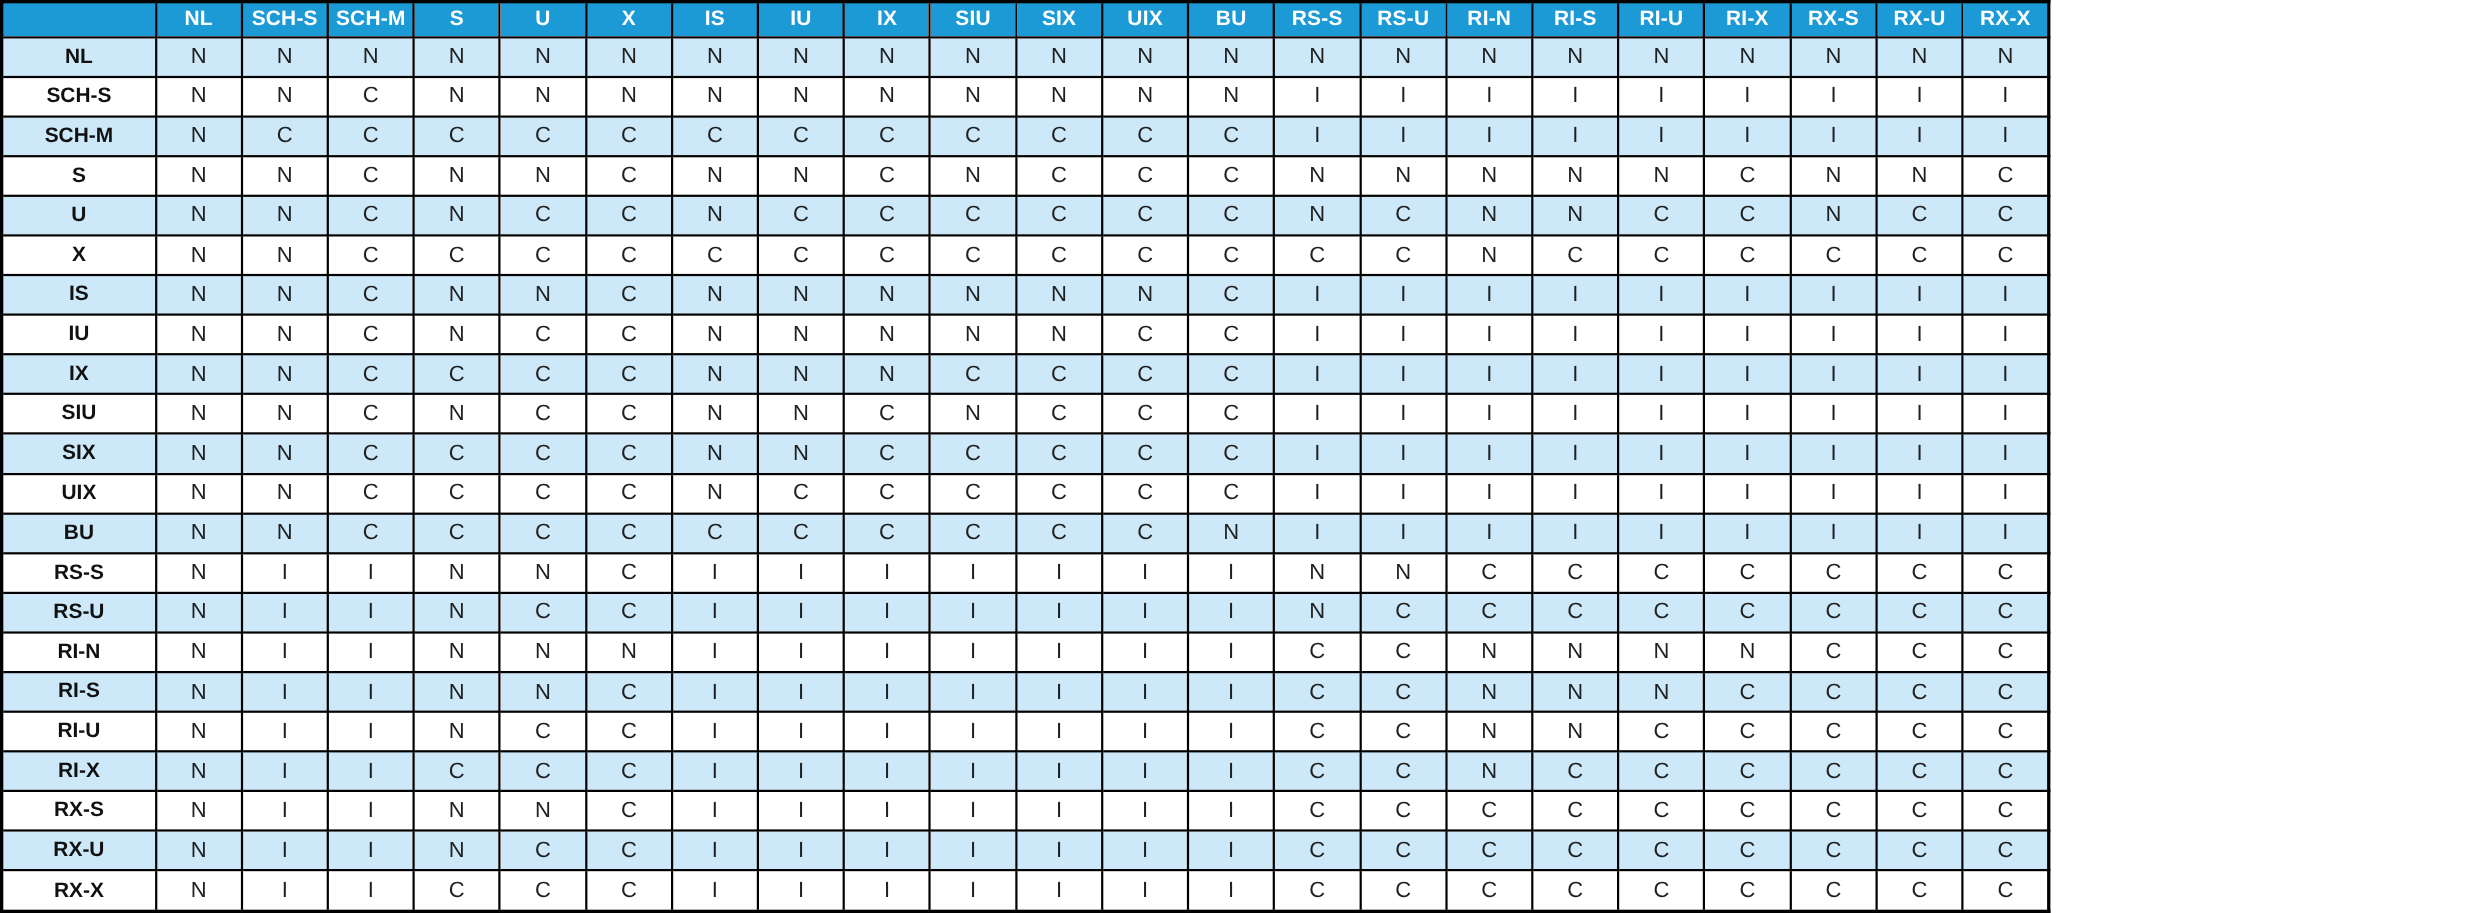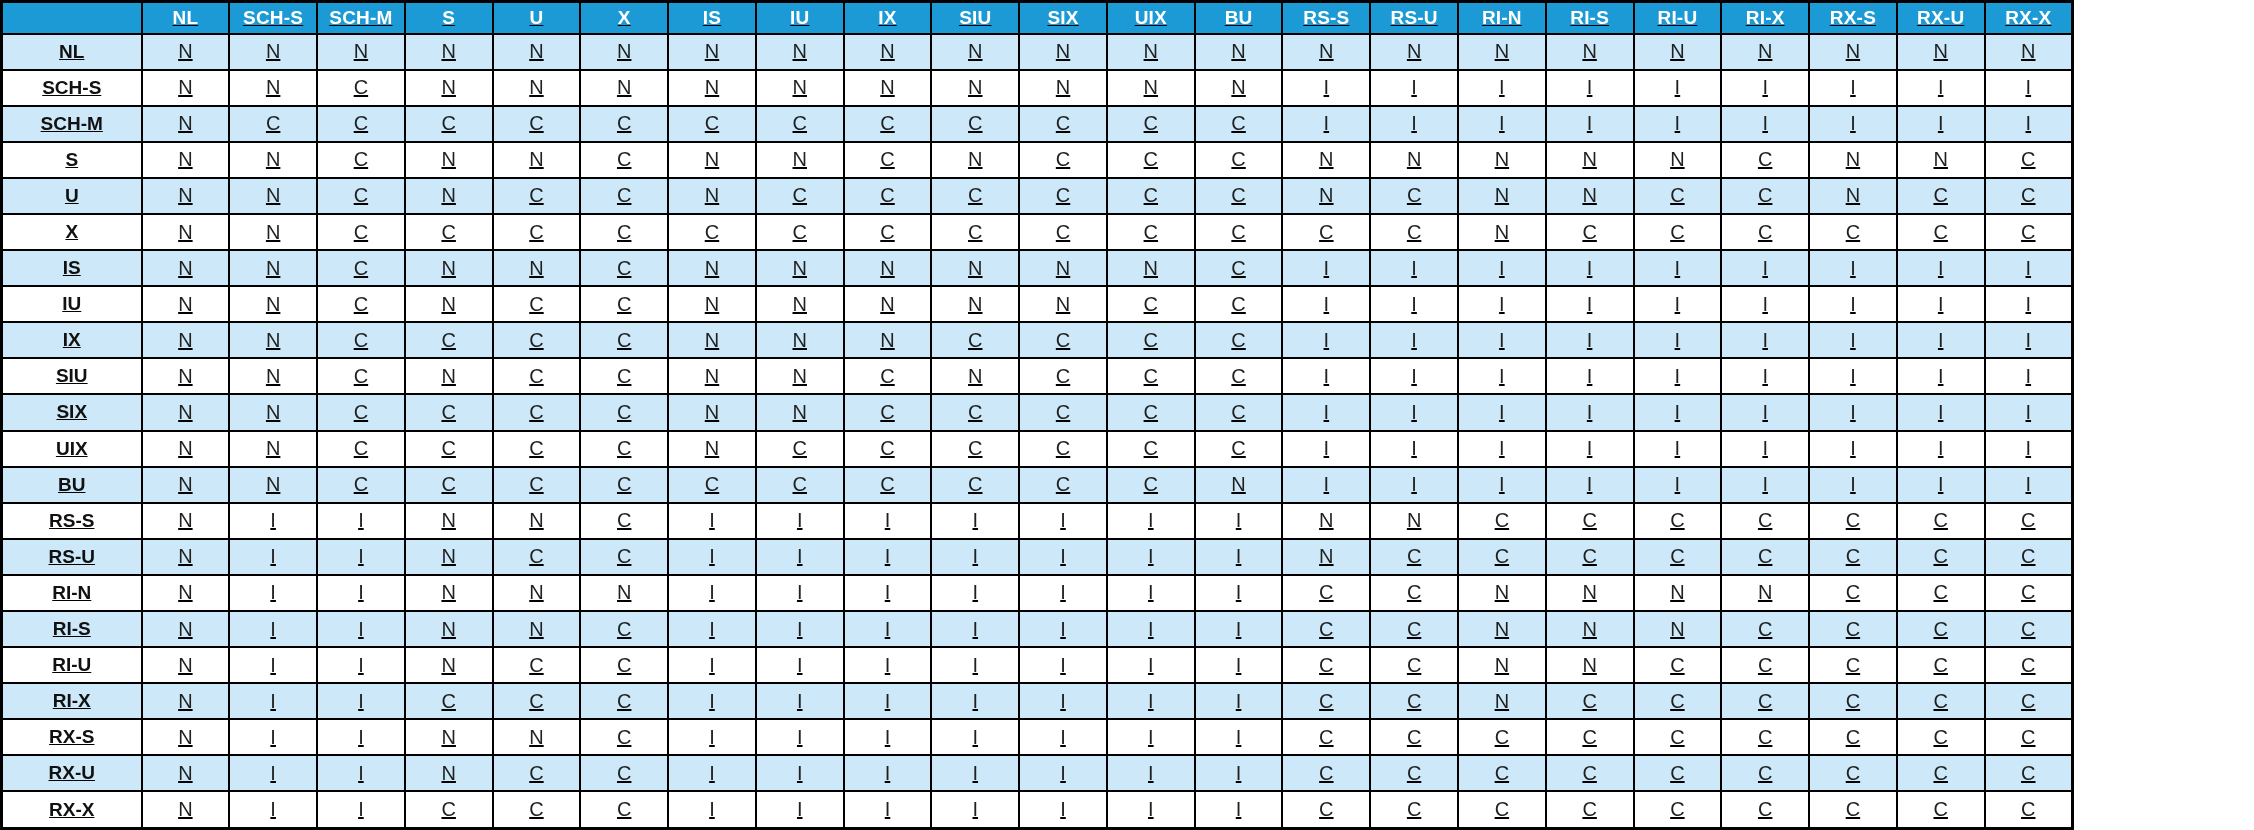--- a/index.html
+++ b/index.html
@@ -16,24 +16,23 @@
     margin: 0;
     padding: 0;
     width: 2254px;
     height: 830px;
     background: #ffffff;
     font-family: "Liberation Sans", "DejaVu Sans", sans-serif;
   }
   table.matrix {
     border-collapse: collapse;
     table-layout: fixed;
-    width: 2074px;
+    width: 1864px;
     height: 830px;
     border: 3px solid var(--border);
-    text-decoration: underline;
   }
   table.matrix col.label-col { width: 140px; }
   table.matrix th, table.matrix td {
     border: 2px solid var(--border);
     text-align: center;
     vertical-align: middle;
     padding: 0;
     overflow: hidden;
     white-space: nowrap;
   }

